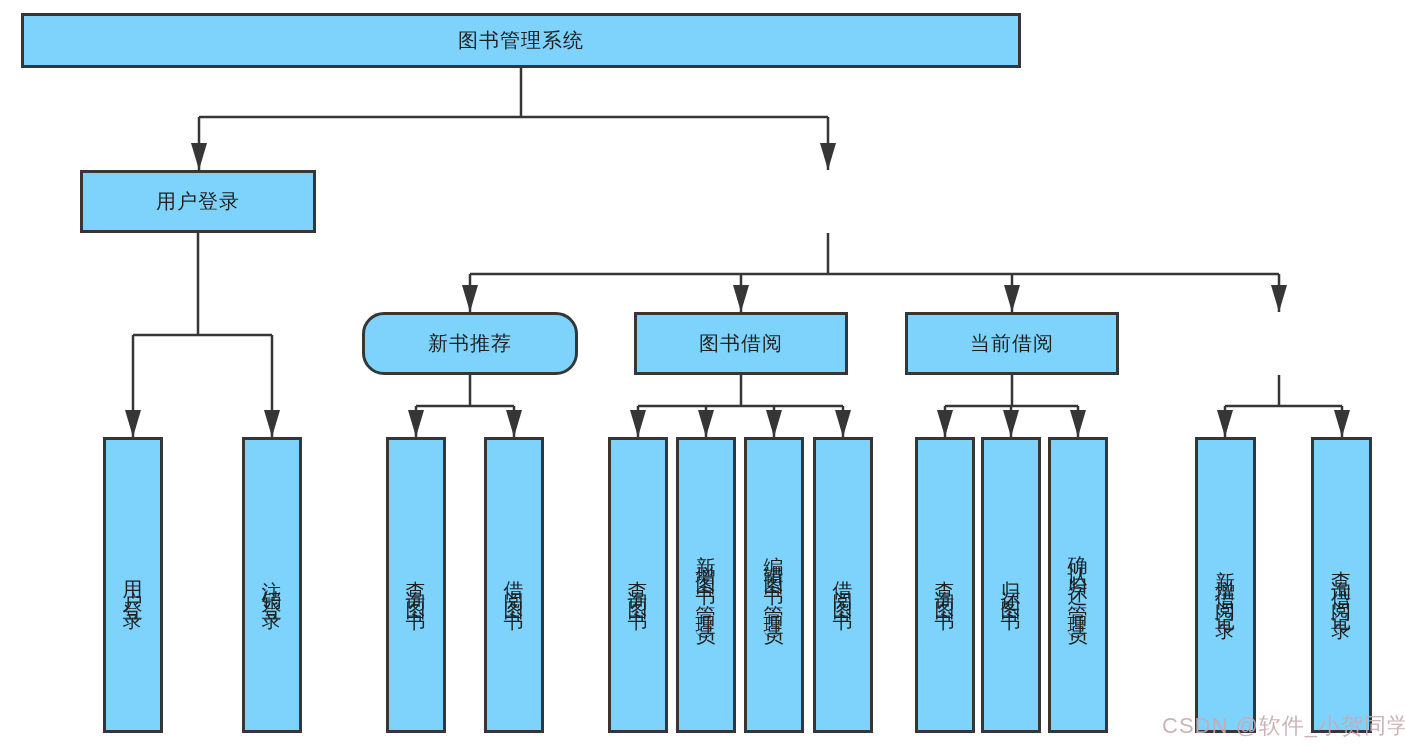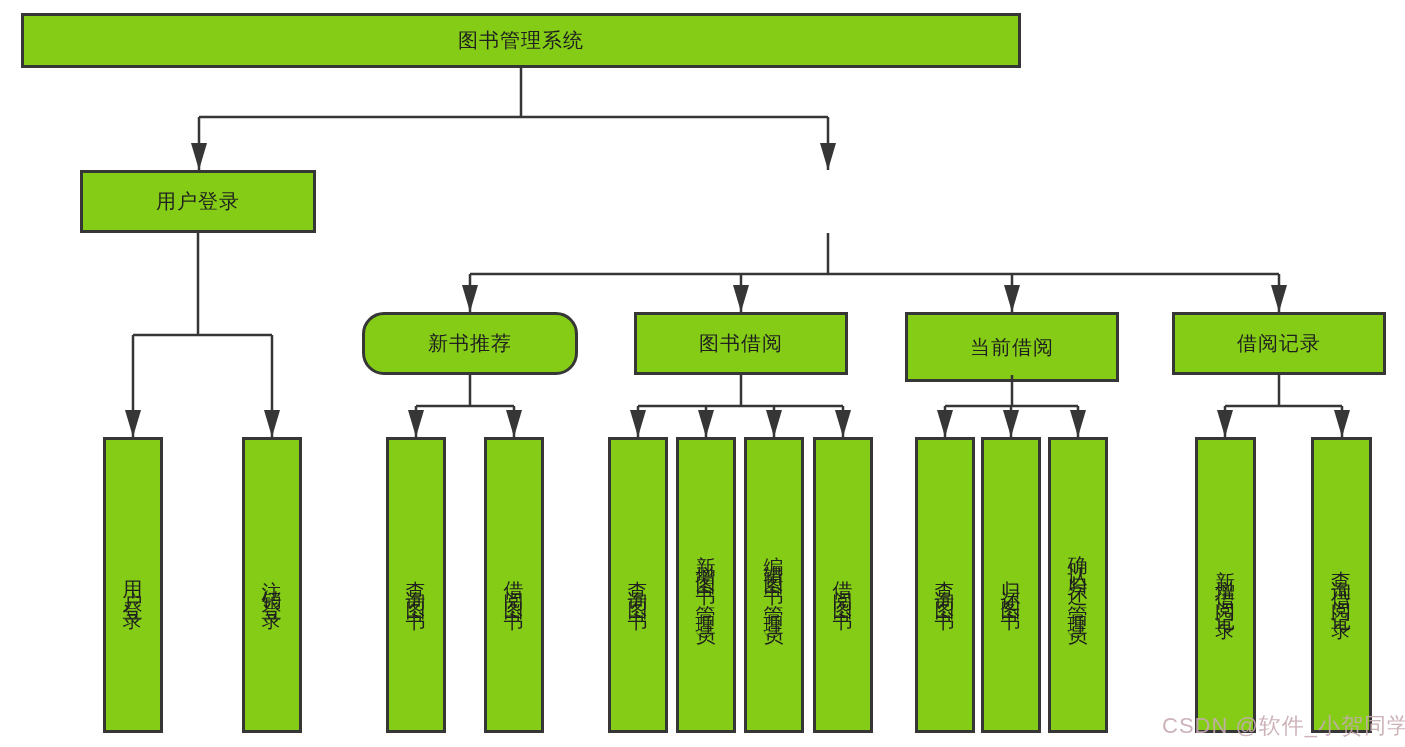--- a/index.html
+++ b/index.html
@@ -7,21 +7,21 @@
     position: relative;
     width: 1405px;
     height: 747px;
     background: #ffffff;
     font-family: "Liberation Sans", sans-serif;
     overflow: hidden;
   }
   .box {
     position: absolute;
     box-sizing: border-box;
-    background: #84cc16;
+    background: #7dd3fc;
     border: 3px solid #363636;
     display: flex;
     align-items: center;
     justify-content: center;
     color: #1f1f1f;
   }
   .hlabel {
     font-size: 20px;
     letter-spacing: 1px;
     white-space: nowrap;
@@ -68,25 +68,22 @@
   <div class="box" style="left:80px; top:170px; width:236px; height:63px;">
     <span class="hlabel">用户登录</span>
   </div>
 
   <div class="box" style="left:362px; top:312px; width:216px; height:63px;border-radius:22px;">
     <span class="hlabel">新书推荐</span>
   </div>
   <div class="box" style="left:634px; top:312px; width:214px; height:63px;">
     <span class="hlabel">图书借阅</span>
   </div>
-  <div class="box" style="left:905px; top:312px; width:214px; height:70px;">
+  <div class="box" style="left:905px; top:312px; width:214px; height:63px;">
     <span class="hlabel">当前借阅</span>
-  </div>
-  <div class="box" style="left:1172px; top:312px; width:214px; height:63px;">
-    <span class="hlabel">借阅记录</span>
   </div>
 
   <div class="box" style="left:103px; top:437px; width:60px; height:296px;">
     <span class="vlabel">用户登录</span>
   </div>
   <div class="box" style="left:242px; top:437px; width:60px; height:296px;">
     <span class="vlabel">注销登录</span>
   </div>
 
   <div class="box" style="left:386px; top:437px; width:60px; height:296px;">

